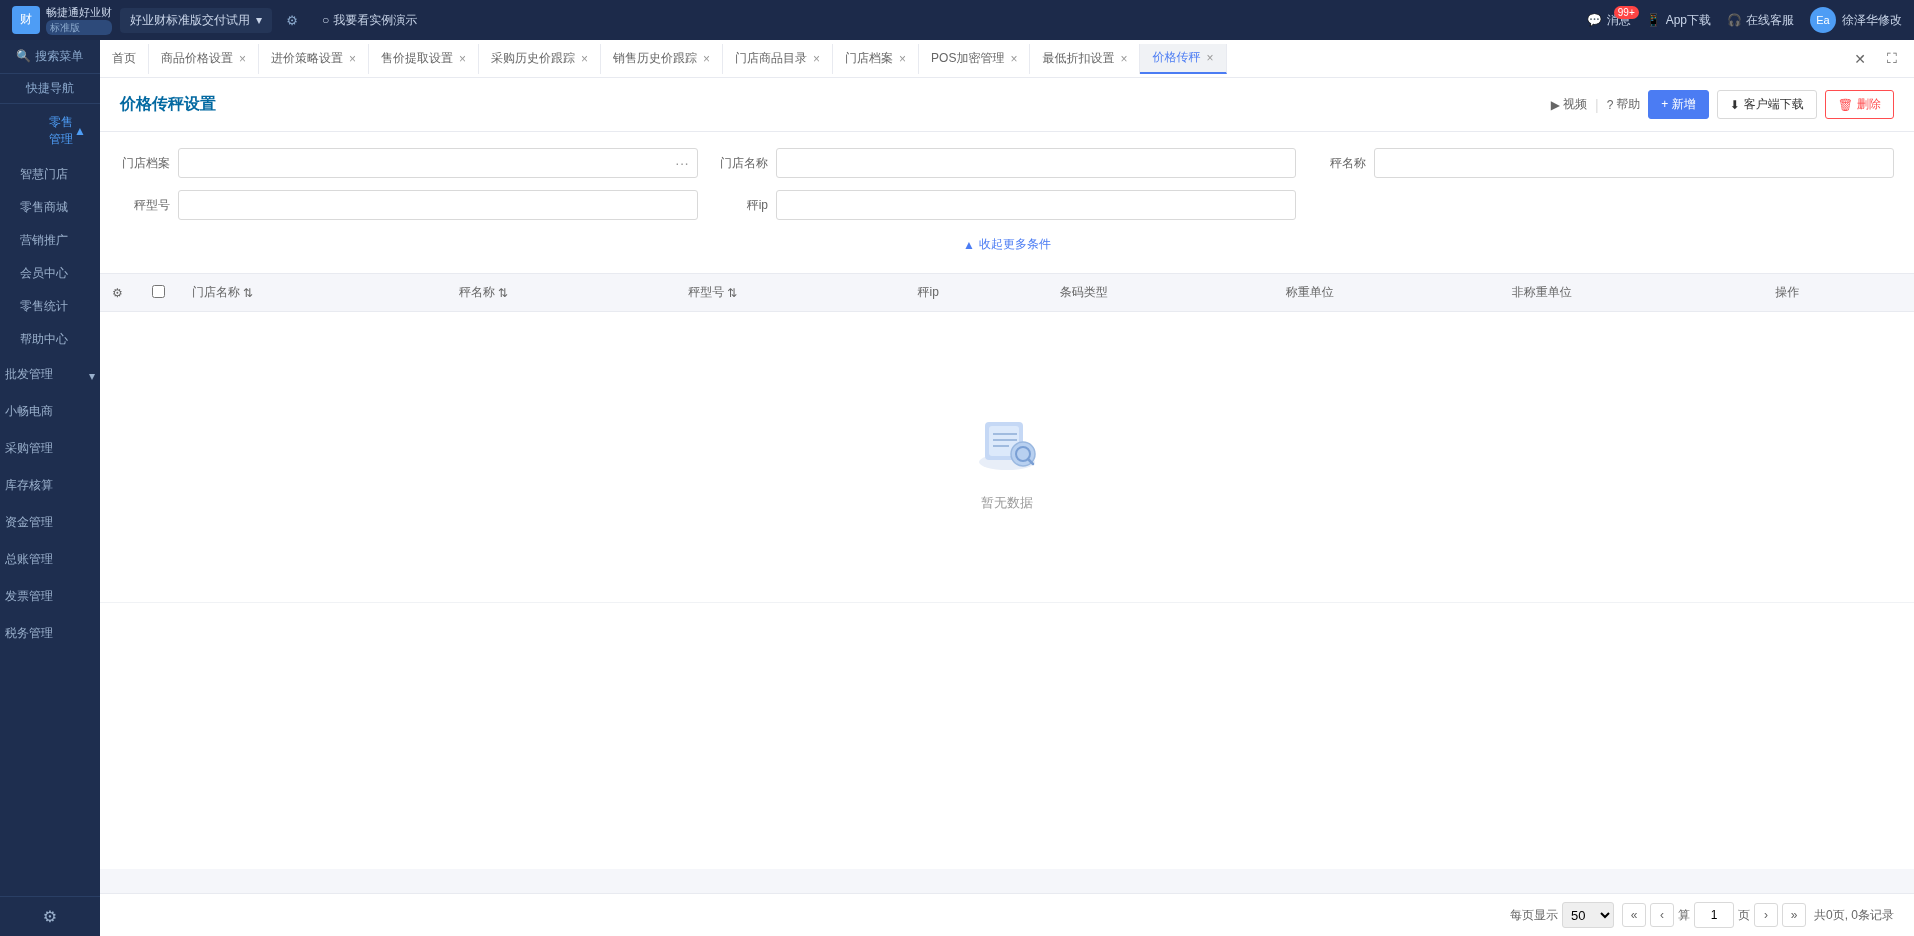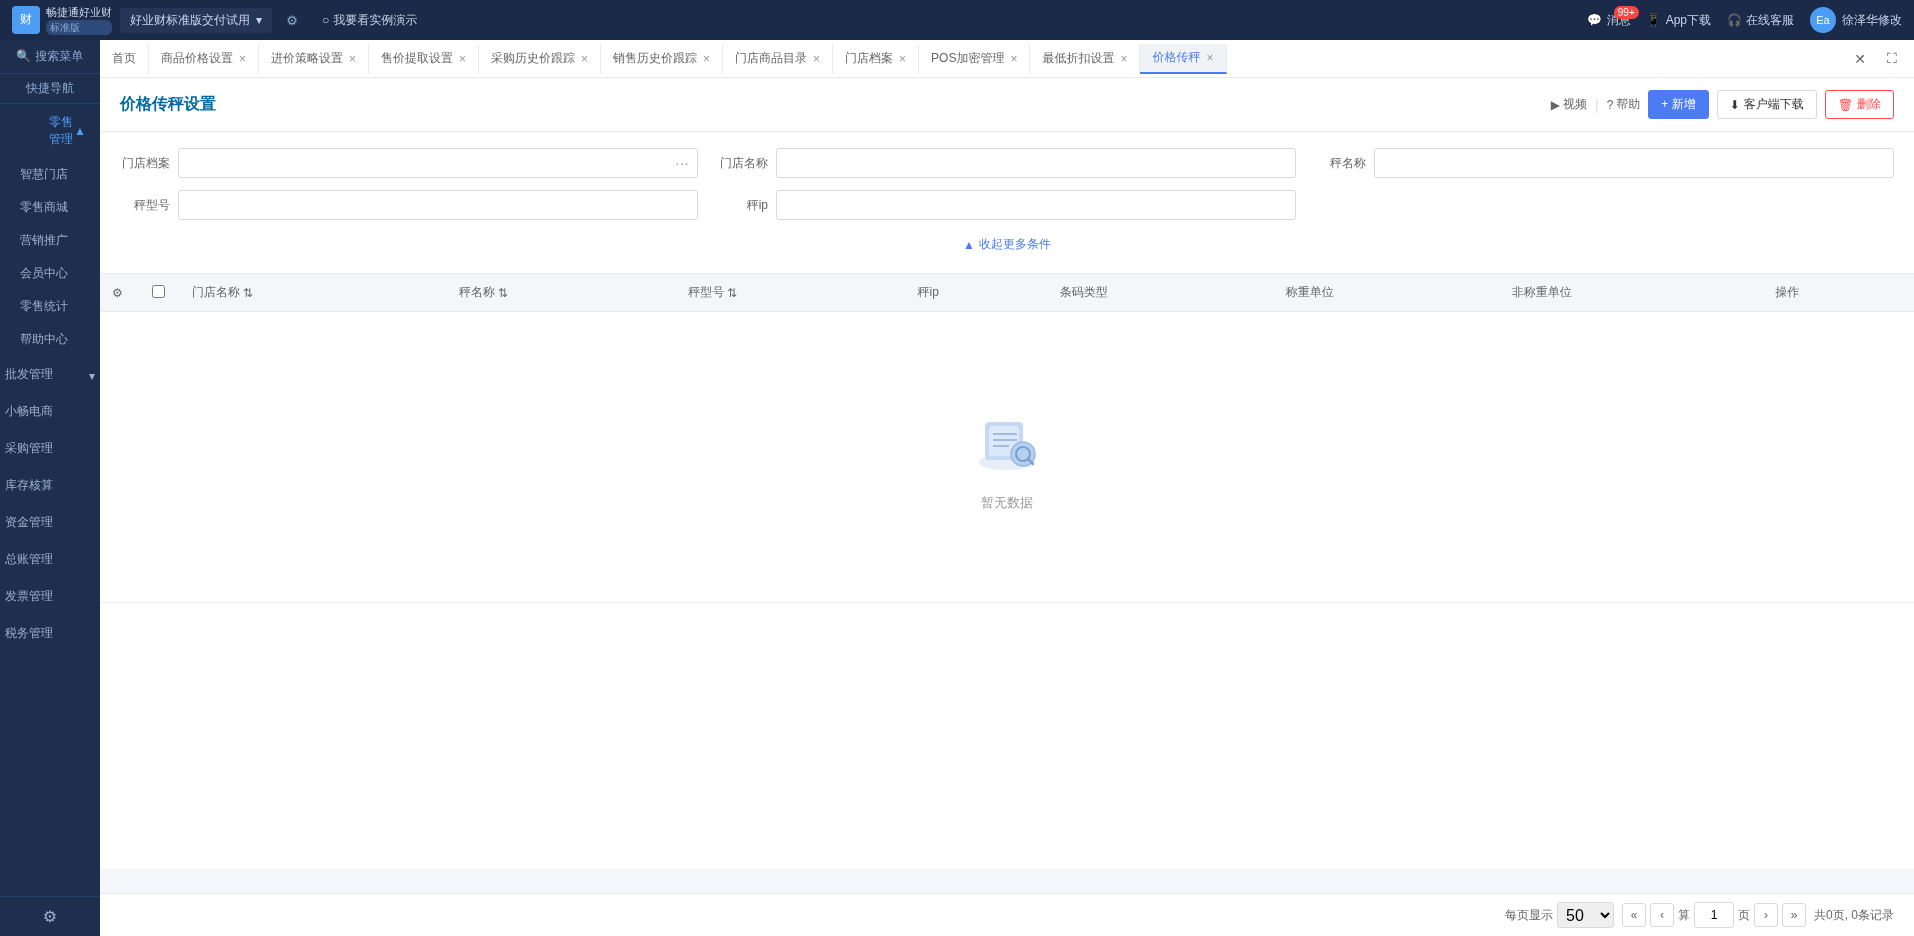--- a/index.html
+++ b/index.html
@@ -80,21 +80,21 @@
     .th-sort { display: flex; align-items: center; gap: 3px; cursor: pointer; }
     .th-check { width: 40px; }
     .th-settings { width: 40px; }
     .empty-state { display: flex; flex-direction: column; align-items: center; justify-content: center; padding: 80px 0; }
     .empty-icon { width: 80px; height: 80px; margin-bottom: 12px; }
     .empty-text { font-size: 13px; color: #999; }
 
     
     .pagination-bar { display: flex; align-items: center; justify-content: flex-end; padding: 8px 20px; background: #fff; border-top: 1px solid #e8eaf0; gap: 8px; flex-shrink: 0; font-size: 12px; color: #666; margin-top: 24px; }
     .page-size-select { display: flex; align-items: center; gap: 4px; }
-    .select-box { height: 26px; border: 1px solid #d9d9d9; border-radius: 3px; padding: 0 4px; font-size: 16px; outline: none; }
+    .select-box { height: 26px; border: 1px solid #d9d9d9; border-radius: 3px; padding: 0 4px; font-size: 13px; outline: none; }
     .page-nav { display: flex; align-items: center; gap: 4px; }
     .page-btn { width: 24px; height: 24px; display: flex; align-items: center; justify-content: center; border: 1px solid #d9d9d9; border-radius: 3px; cursor: pointer; font-size: 12px; color: #666; background: #fff; }
     .page-input { width: 40px; height: 26px; border: 1px solid #d9d9d9; border-radius: 3px; text-align: center; font-size: 12px; outline: none; }
   </style>
 </head>
 <body>
 
 <div class="app-layout">
 
   <div class="top-bar">

